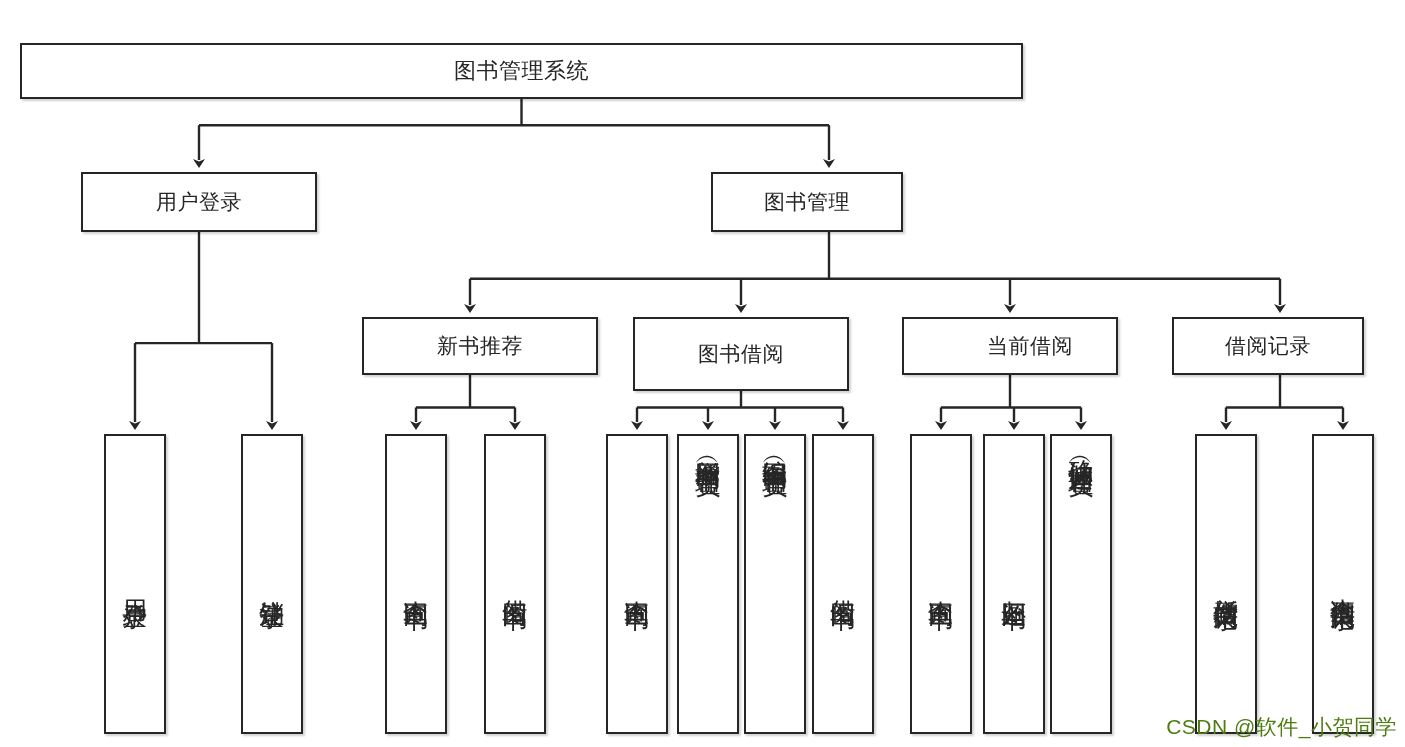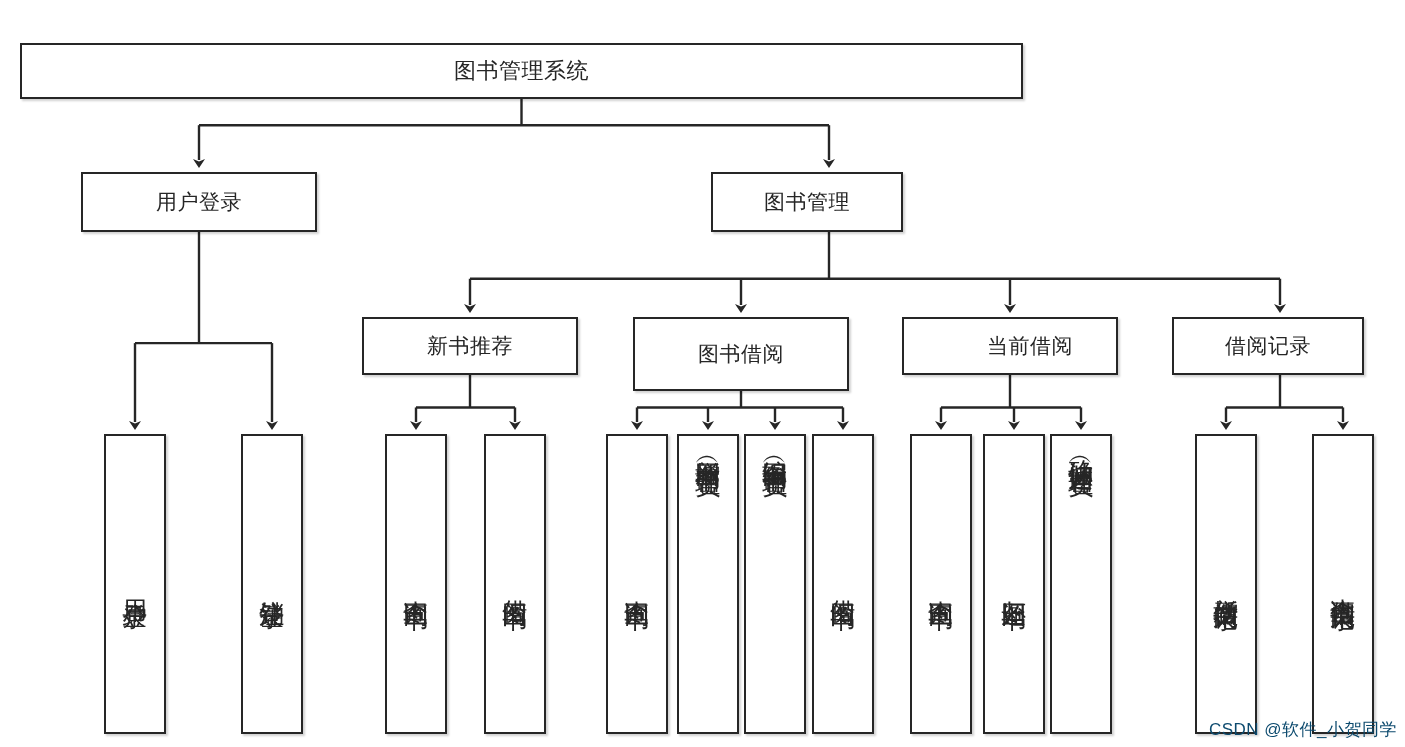--- a/index.html
+++ b/index.html
@@ -68,22 +68,22 @@
   .node.vert.top-align {
     align-items: flex-start;
   }
   .node.vert.top-align .node-label {
     margin-top: 4px;
   }
   #watermark {
     position: absolute;
     right: 8px;
     bottom: 6px;
-    font-size: 17px;
-    color: #0c4a6e;
+    font-size: 21px;
+    color: #4d7c0f;
     letter-spacing: 0.5px;
     white-space: nowrap;
     user-select: none;
   }
 </style>
 </head>
 <body>
 
 <div id="diagram-canvas">
 
@@ -133,21 +133,21 @@
   <div id="node-layer">
       <div class="node horiz root" id="node-root" style="left: 20px; top: 12px; width: 1003px; height: 56px; margin-top: 31px;">
         <span class="node-label">图书管理系统</span>
       </div>
       <div class="node horiz" id="node-user-login" style="left: 81px; top: 172px; width: 236px; height: 60px;">
         <span class="node-label">用户登录</span>
       </div>
       <div class="node horiz" id="node-book-manage" style="left: 711px; top: 172px; width: 192px; height: 60px;">
         <span class="node-label">图书管理</span>
       </div>
-      <div class="node horiz" id="node-new-book-rec" style="left: 362px; top: 317px; width: 216px; height: 58px;">
+      <div class="node horiz" id="node-new-book-rec" style="left: 362px; top: 317px; width: 236px; height: 58px;">
         <span class="node-label">新书推荐</span>
       </div>
       <div class="node horiz" id="node-book-borrow" style="left: 633px; top: 317px; width: 216px; height: 74px;">
         <span class="node-label">图书借阅</span>
       </div>
       <div class="node horiz" id="node-current-borrow" style="left: 902px; top: 317px; width: 216px; height: 58px; padding-left: 40px;">
         <span class="node-label">当前借阅</span>
       </div>
       <div class="node horiz" id="node-borrow-record" style="left: 1172px; top: 317px; width: 192px; height: 58px;">
         <span class="node-label">借阅记录</span>

